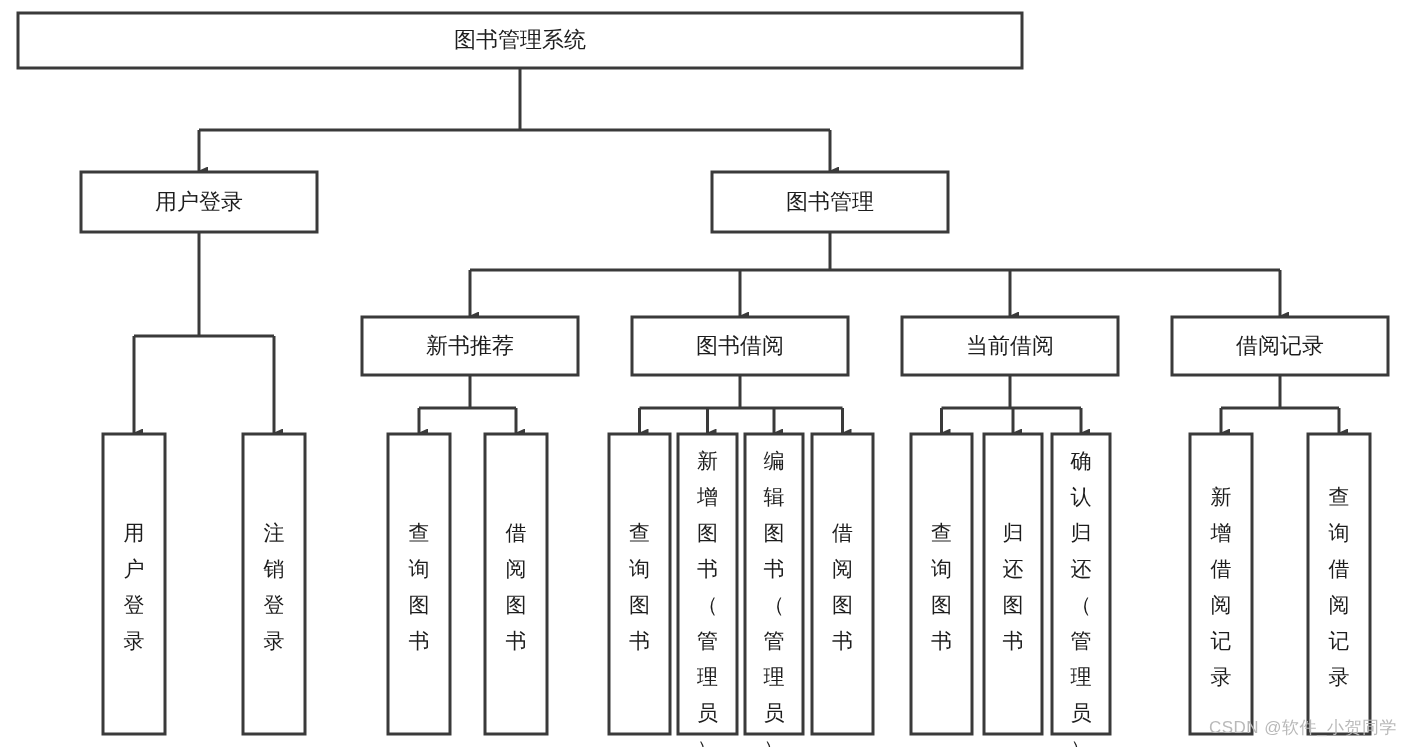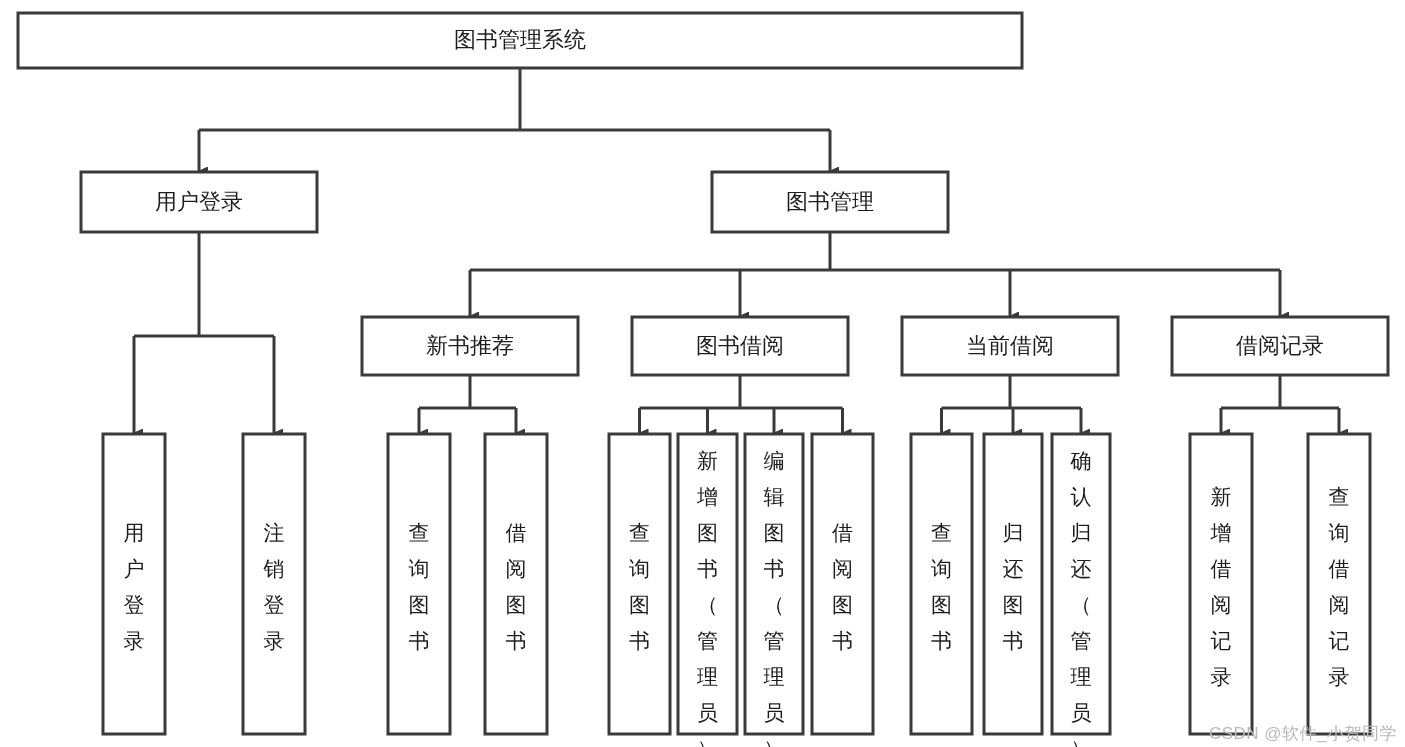--- a/index.html
+++ b/index.html
@@ -22,21 +22,21 @@
     fill:#1d1d1d;
     font-family:"Liberation Sans","DejaVu Sans",sans-serif;
     font-size:21px;
     text-anchor:middle;
   }
   .edge{
     stroke:#3a3a3a;stroke-width:3;fill:none;
   }
   .watermark{
     position:absolute;
-    right:8px;bottom:2px;
+    right:8px;bottom:8px;
     color:#b9b9b9;
     font-size:17px;
     font-family:"Liberation Sans","DejaVu Sans",sans-serif;
     letter-spacing:.5px;
     white-space:nowrap;
   }
 </style>
 </head>
 <body>
 

